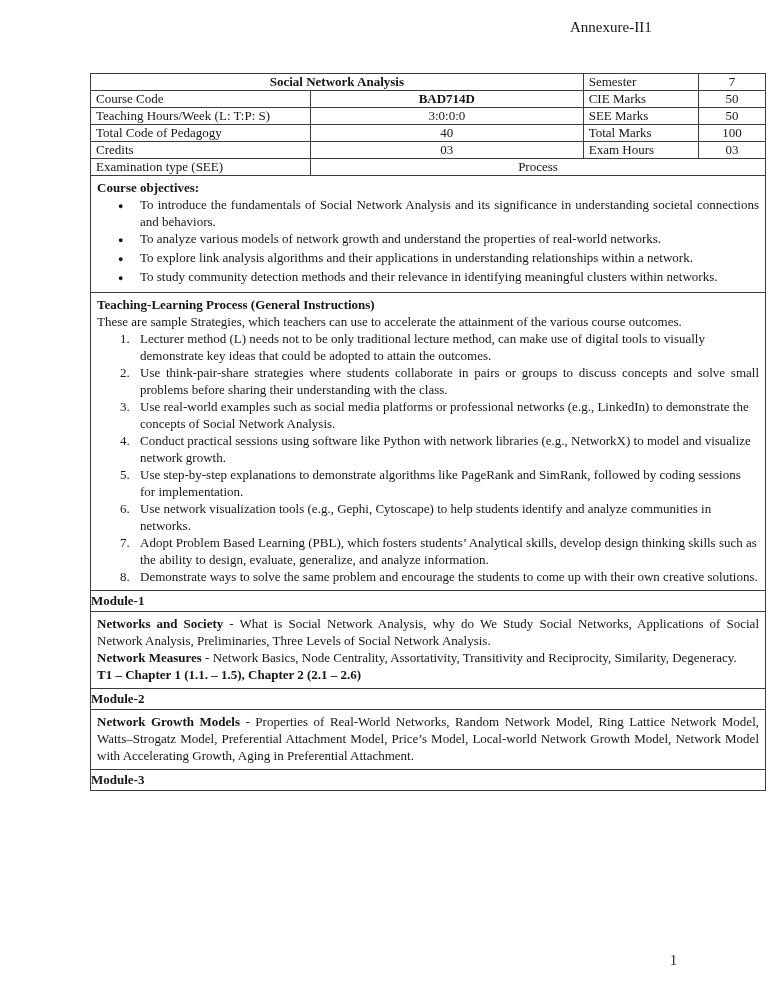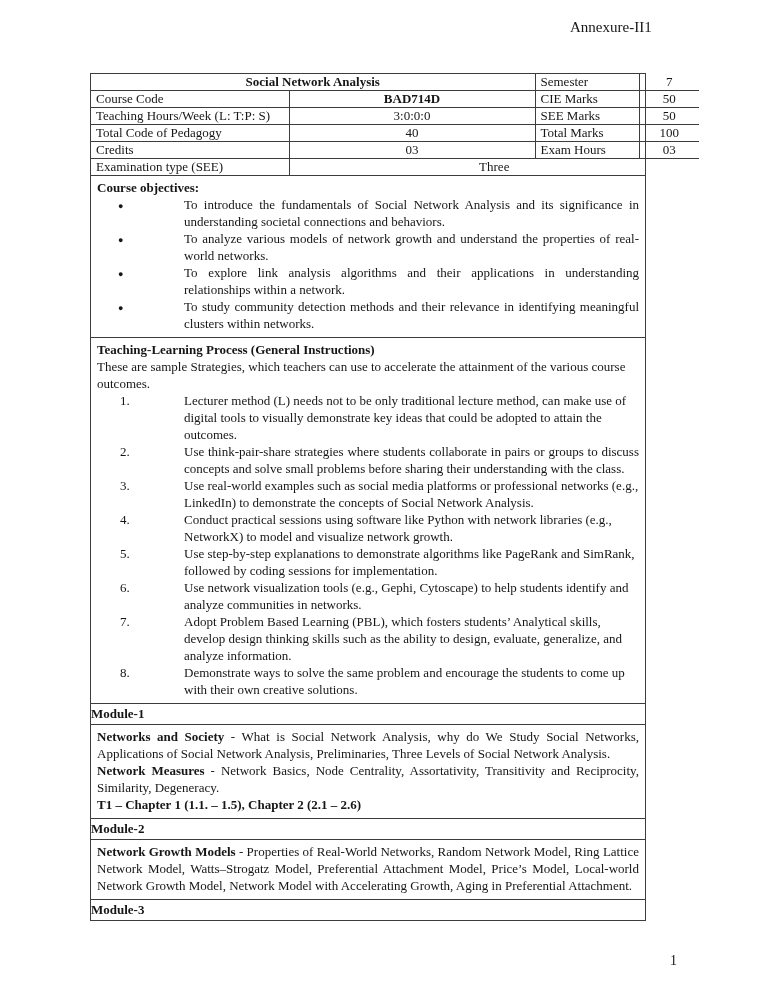--- a/index.html
+++ b/index.html
@@ -17,21 +17,21 @@
     position: absolute;
     top: 19px; left: 570px;
     font-size: 15px;
     display: flex;
   }
 
   
   .doc {
     position: absolute;
     top: 73px; left: 90px;
-    width: 556px;
+    width: 676px;
     border: 1px solid #3c3c3c;
     box-sizing: border-box;
     font-size: 13px;
     line-height: 17px;
   }
 
   
   table.info {
     border-collapse: collapse;
     table-layout: fixed;
@@ -67,21 +67,21 @@
     border-top: 1px solid #3c3c3c;
     text-align: left;
     font-weight: bold;
     padding: 1px 0 2px 0;
   }
   .b { font-weight: bold; }
   .section p { margin: 0; }
   .justify { text-align: justify; }
 
   
-  .li { display: flex; align-items: flex-start; gap: 44px; }
+  .li { display: flex; align-items: flex-start; }
   .bullet-list .li { margin-left: 21px; }
   .num-list .li { margin-left: 23px; }
   .marker { flex: 0 0 22px; }
   .num-list .marker { flex: 0 0 20px; }
   .bullet-list .marker::before { content: "●"; font-size: 9px; }
   .li-text { flex: 1 1 auto; }
   .bullet-list .li-text { text-align: justify; }
 
   
   .footer-page {
@@ -132,21 +132,21 @@
       <td class="center">100</td>
     </tr>
     <tr>
       <td>Credits</td>
       <td class="center">03</td>
       <td>Exam Hours</td>
       <td class="center">03</td>
     </tr>
     <tr>
       <td>Examination type (SEE)</td>
-      <td class="center" colspan="3">Three</td>
+      <td class="center" colspan="3">Process</td>
     </tr>
   </tbody>
     </table>
 
   <div class="section bullet-list">
     <p class="b">Course objectives:</p>
     <div class="li">
       <span class="marker"></span>
       <div class="li-text">To introduce the fundamentals of Social Network Analysis and its significance in understanding societal connections and behaviors.</div>
     </div>

